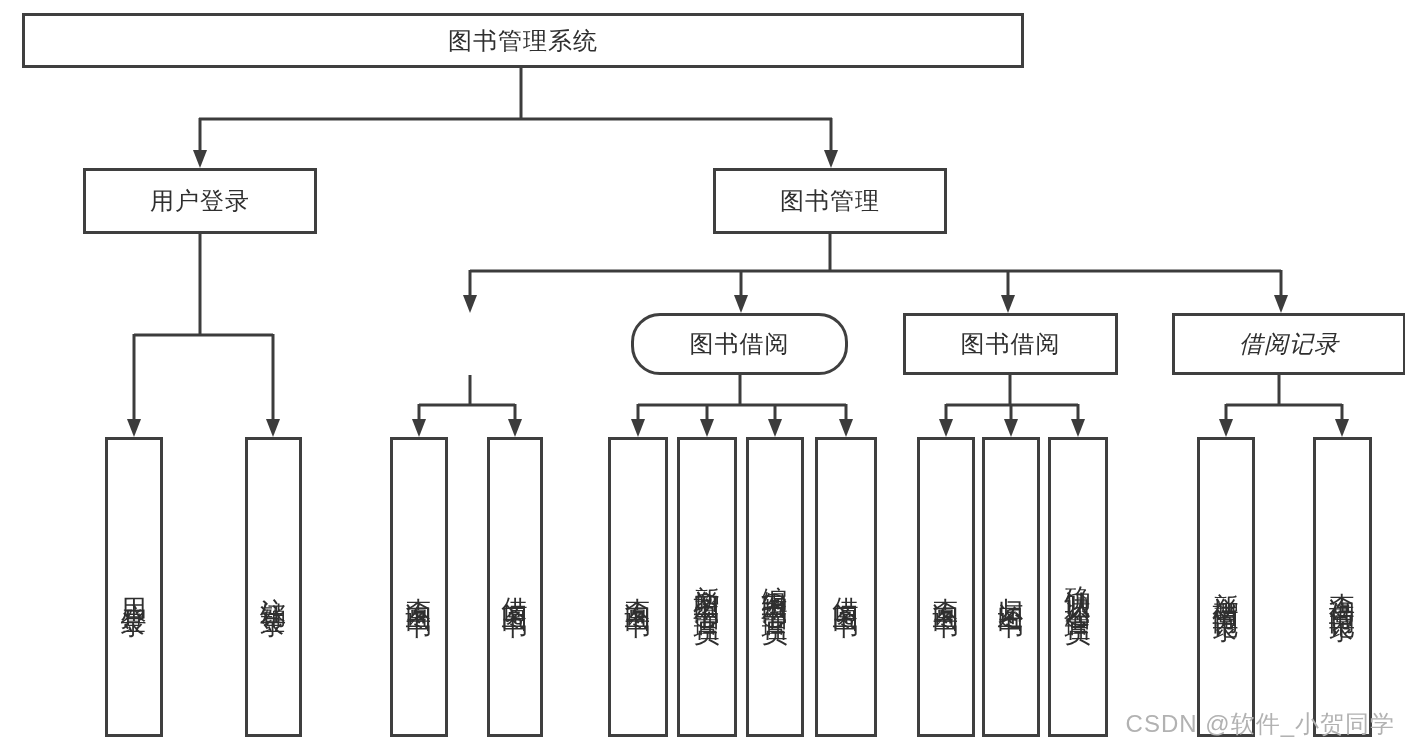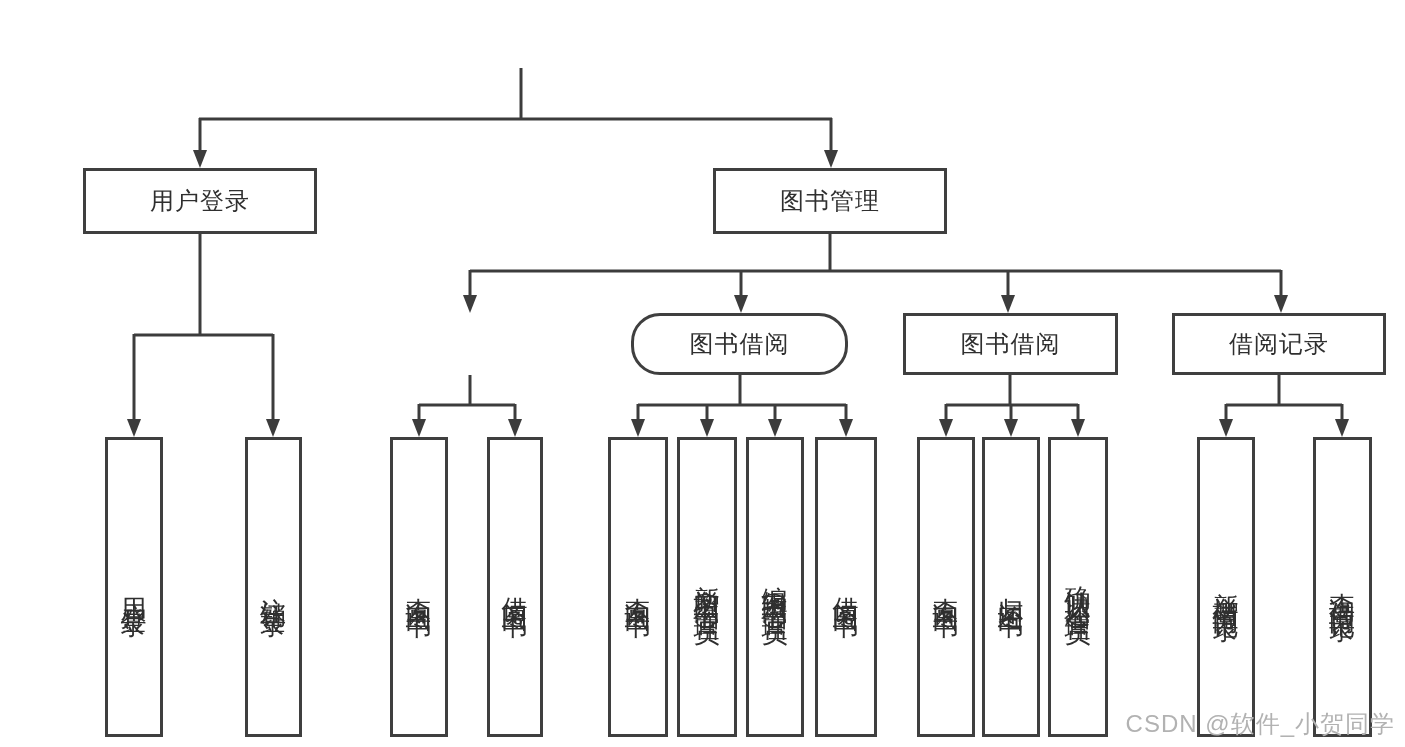--- a/index.html
+++ b/index.html
@@ -117,27 +117,28 @@
     <g>
       <line x1="1279" y1="375" x2="1279" y2="406"></line>
       <line x1="1226" y1="405" x2="1342" y2="405"></line>
       <line x1="1226" y1="404" x2="1226" y2="419"></line>
       <polygon points="1219,419 1233,419 1226,437"></polygon>
       <line x1="1342" y1="404" x2="1342" y2="419"></line>
       <polygon points="1335,419 1349,419 1342,437"></polygon>
     </g>
   </svg>
 
+  <div class="node h" style="left:22px;top:13px;width:1002px;height:55px;">图书管理系统</div>
 
   <div class="node h" style="left:83px;top:168px;width:234px;height:66px;">用户登录</div>
   <div class="node h" style="left:713px;top:168px;width:234px;height:66px;">图书管理</div>
 
   <div class="node h" style="left:631px;top:313px;width:217px;height:62px;border-radius:29px;">图书借阅</div>
   <div class="node h" style="left:903px;top:313px;width:215px;height:62px;">图书借阅</div>
-  <div class="node h" style="left:1172px;top:313px;width:214px;height:62px;">借阅记录</div>
+  <div class="node h" style="left:1172px;top:313px;width:234px;height:62px;font-style:italic;">借阅记录</div>
 
   <div class="node v" style="left:105px;top:437px;width:58px;height:300px;">
     <span class="vtext">用户登录</span>
   </div>
   <div class="node v" style="left:245px;top:437px;width:57px;height:300px;">
     <span class="vtext">注销登录</span>
   </div>
 
   <div class="node v" style="left:390px;top:437px;width:58px;height:300px;">
     <span class="vtext">查询图书</span>

